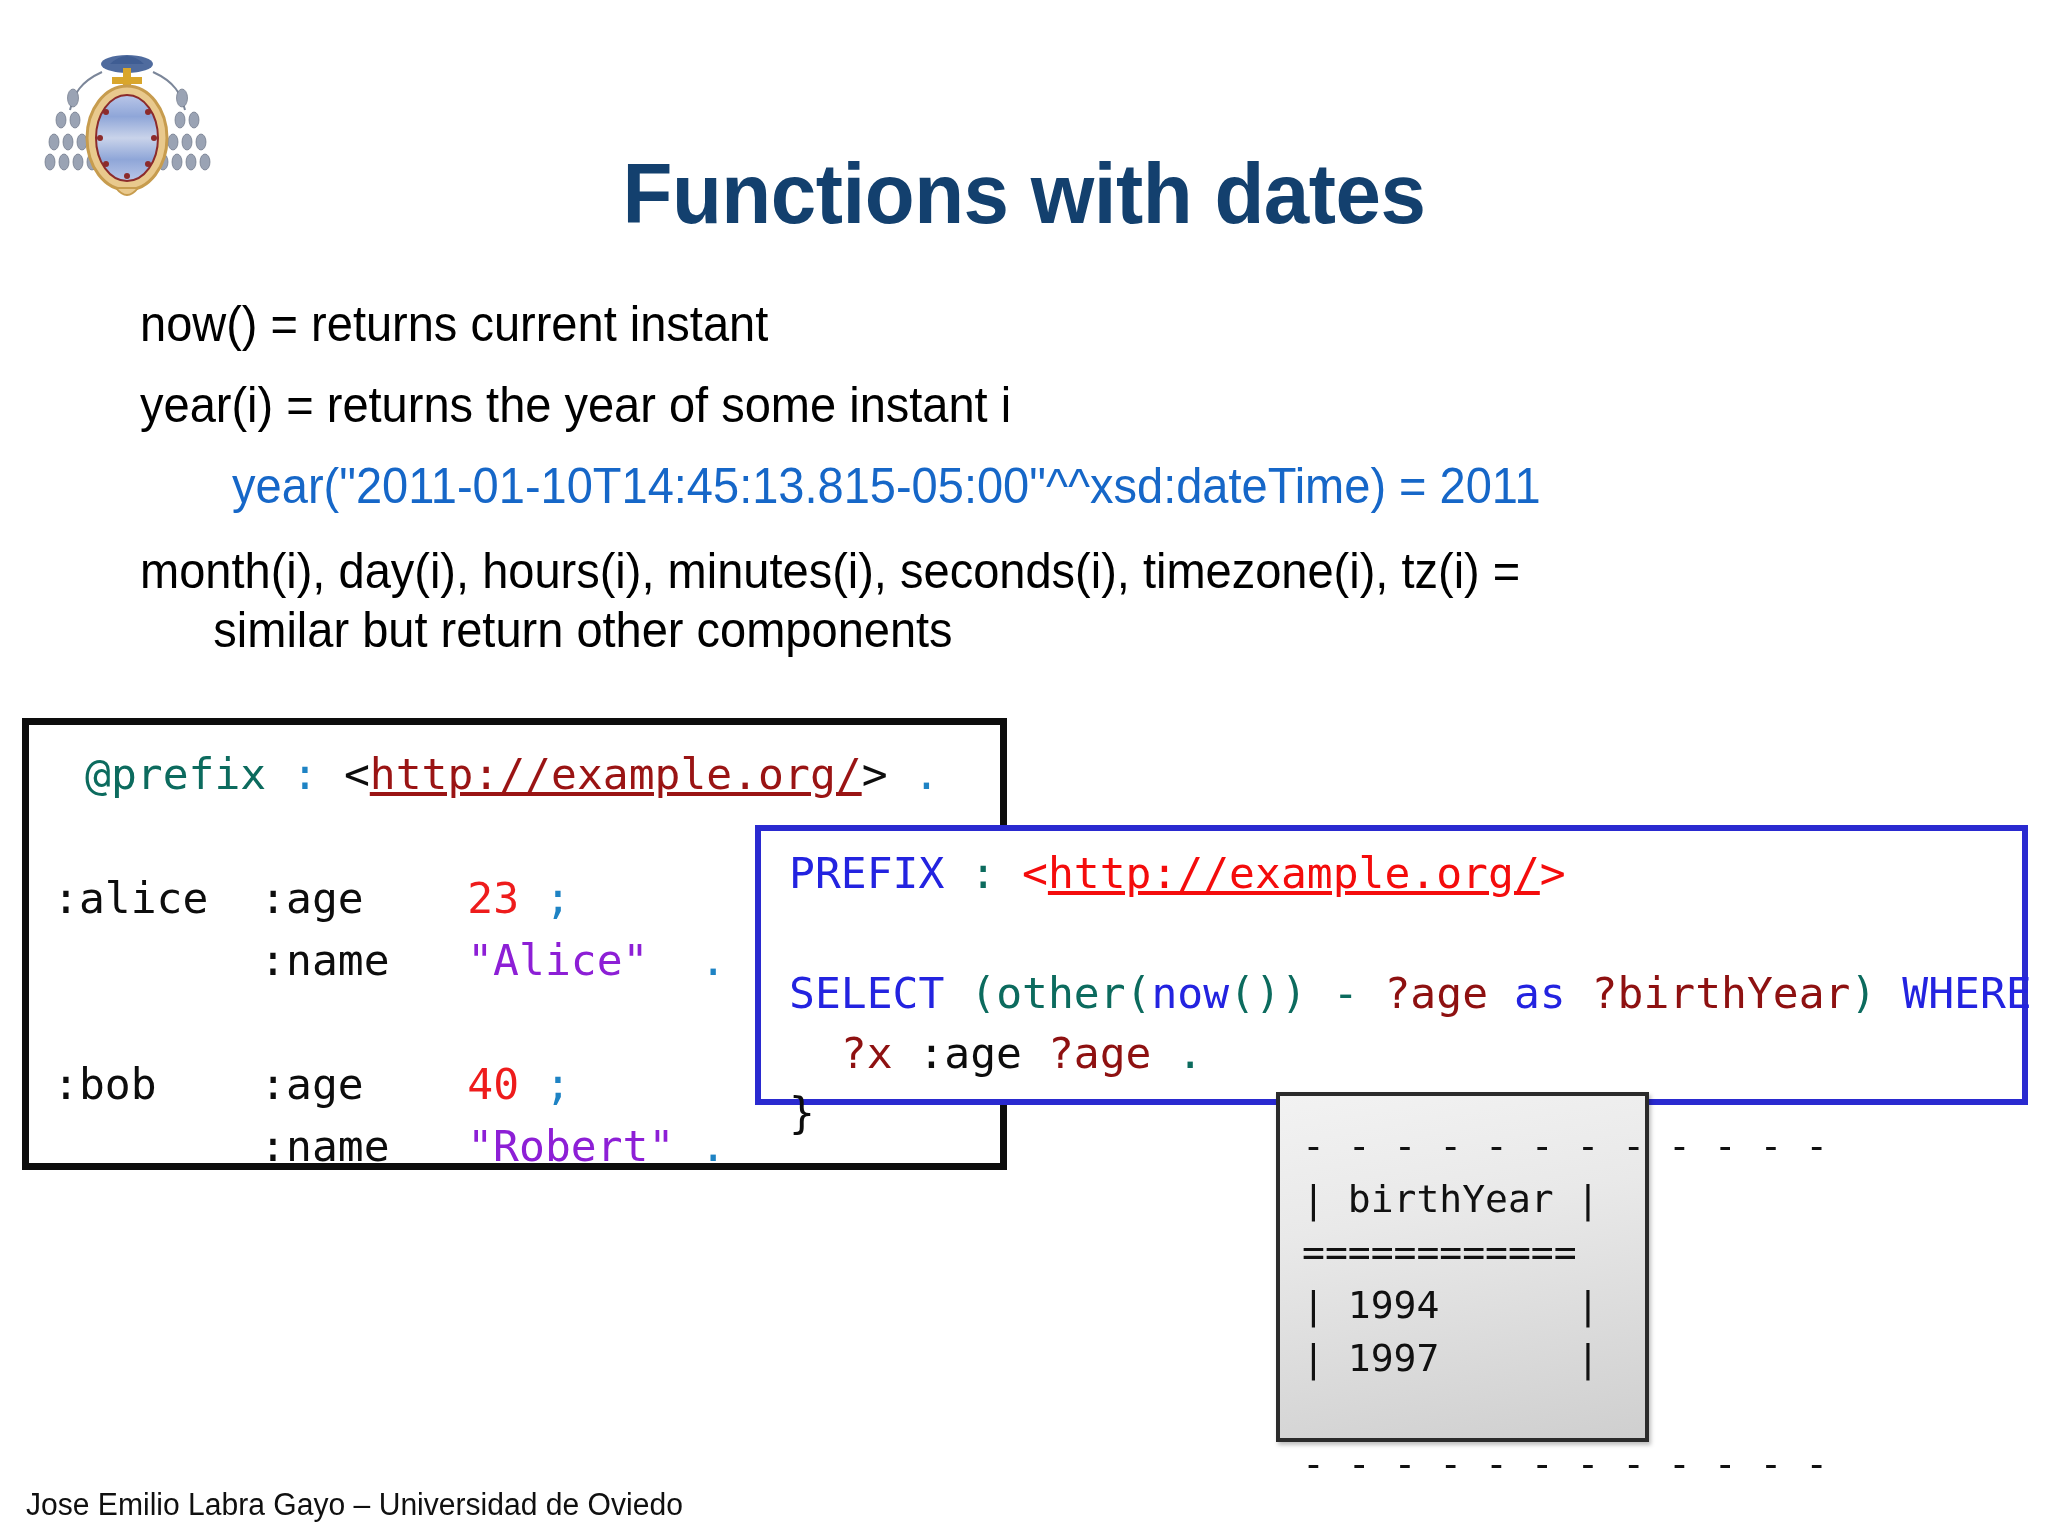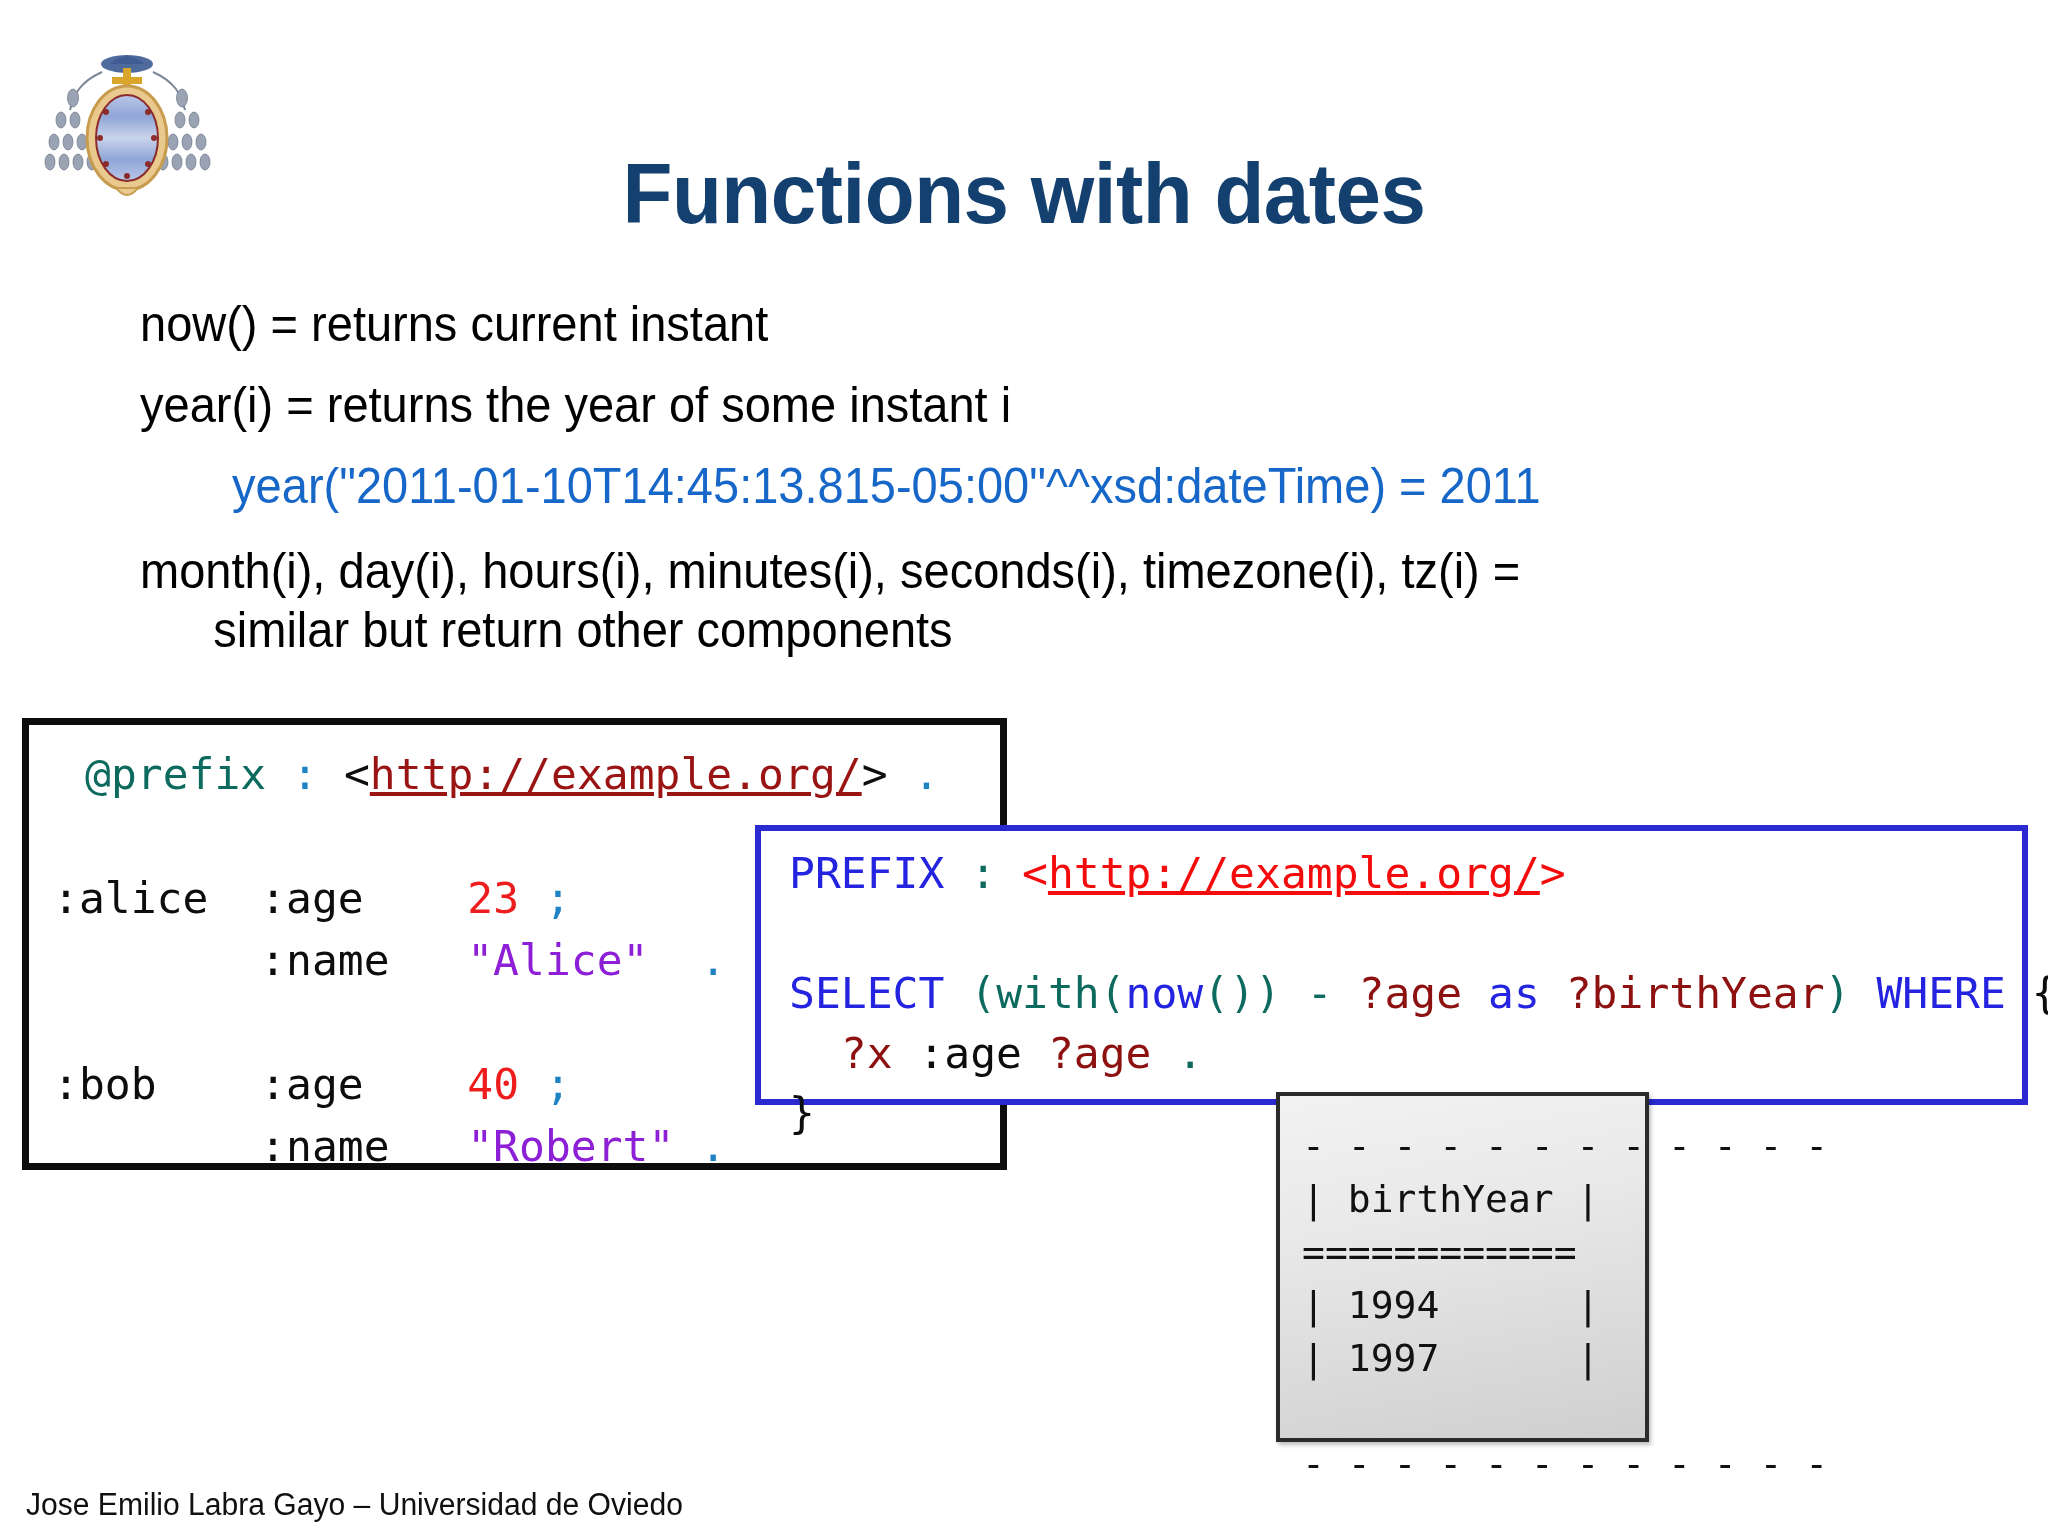--- a/index.html
+++ b/index.html
@@ -219,21 +219,21 @@
 <span class="t-black">:alice</span>  <span class="t-black">:age</span>    <span class="t-num">23</span> <span class="t-semi">;</span>
         <span class="t-black">:name</span>   <span class="t-str">"Alice"</span>  <span class="t-dot">.</span>
 
 <span class="t-black">:bob</span>    <span class="t-black">:age</span>    <span class="t-num">40</span> <span class="t-semi">;</span>
         <span class="t-black">:name</span>   <span class="t-str">"Robert"</span> <span class="t-dot">.</span></div>
   </div>
 
   <div class="sparql-box">
     <div class="sparql-code"><span class="s-kw">PREFIX</span> <span class="s-colon">:</span> <span class="s-urlbr">&lt;</span><span class="s-url">http://example.org/</span><span class="s-urlbr">&gt;</span>
 
-<span class="s-kw">SELECT</span> <span class="s-fn">(</span><span class="s-fn">with</span><span class="s-fn">(</span><span class="s-fnblue">now</span><span class="s-fn">())</span> <span class="s-op">-</span> <span class="s-var">?age</span> <span class="s-kw">as</span> <span class="s-var">?birthYear</span><span class="s-fn">)</span> <span class="s-kw">WHERE</span> <span class="s-brace">{</span>
+<span class="s-kw">SELECT</span> <span class="s-fn">(</span><span class="s-fn">other</span><span class="s-fn">(</span><span class="s-fnblue">now</span><span class="s-fn">())</span> <span class="s-op">-</span> <span class="s-var">?age</span> <span class="s-kw">as</span> <span class="s-var">?birthYear</span><span class="s-fn">)</span> <span class="s-kw">WHERE</span> <span class="s-brace">{</span>
   <span class="s-var">?x</span> <span class="s-black">:age</span> <span class="s-var">?age</span> <span class="s-teal">.</span>
 <span class="s-brace">}</span></div>
   </div>
 
   <div class="results-box">
     <div class="results-code"><span>- - - - - - - - - - - -</span>
 <span>| birthYear |</span>
 <span>============</span>
 <span>| 1994      |</span>
 <span>| 1997      |</span>

